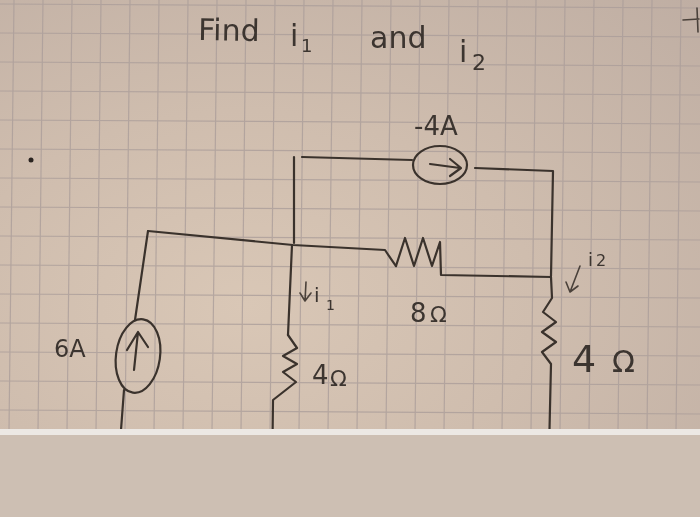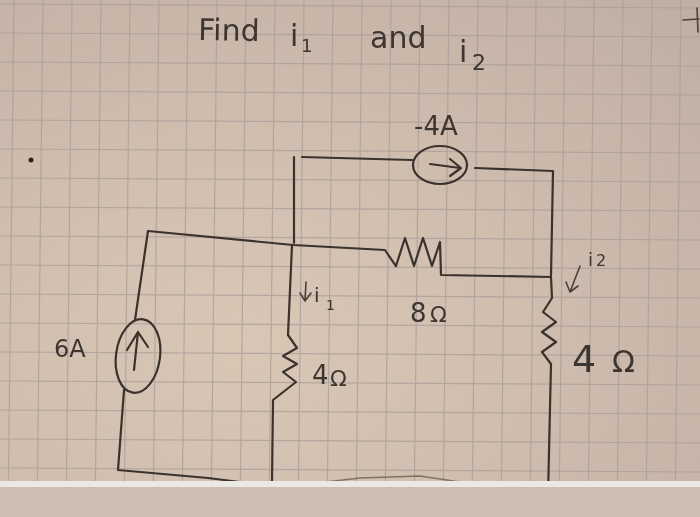--- a/index.html
+++ b/index.html
@@ -1,17 +1,17 @@
 <!DOCTYPE html>
 <html><head>
 <meta charset="utf-8">
 <style>
   html, body { margin:0; padding:0; }
   body { width:700px; height:517px; overflow:hidden; background:#cdbfb3; font-family:"DejaVu Sans", sans-serif; }
-  .photo { position:relative; width:700px; height:487px; overflow:hidden;
+  .photo { position:relative; width:700px; height:435px; overflow:hidden;
     background: radial-gradient(ellipse at 35% 70%, #d9c7b6 0%, #cfbdae 45%, #bfaea3 100%); }
   .grid { position:absolute; inset:0; width:700px; height:517px; }
   .bottom-strip { position:absolute; left:0; bottom:0; width:700px; height:6px; background:#ece8e4; }
   svg text { font-family:"DejaVu Sans", sans-serif; fill:#3c3530; }
   .ink { stroke:#3a322c; stroke-width:2.2; fill:none; stroke-linecap:round; stroke-linejoin:round; }
   .ink-thin { stroke:#4a413a; stroke-width:1.6; fill:none; stroke-linecap:round; stroke-linejoin:round; }
 </style>
 </head>
 <body>
 

